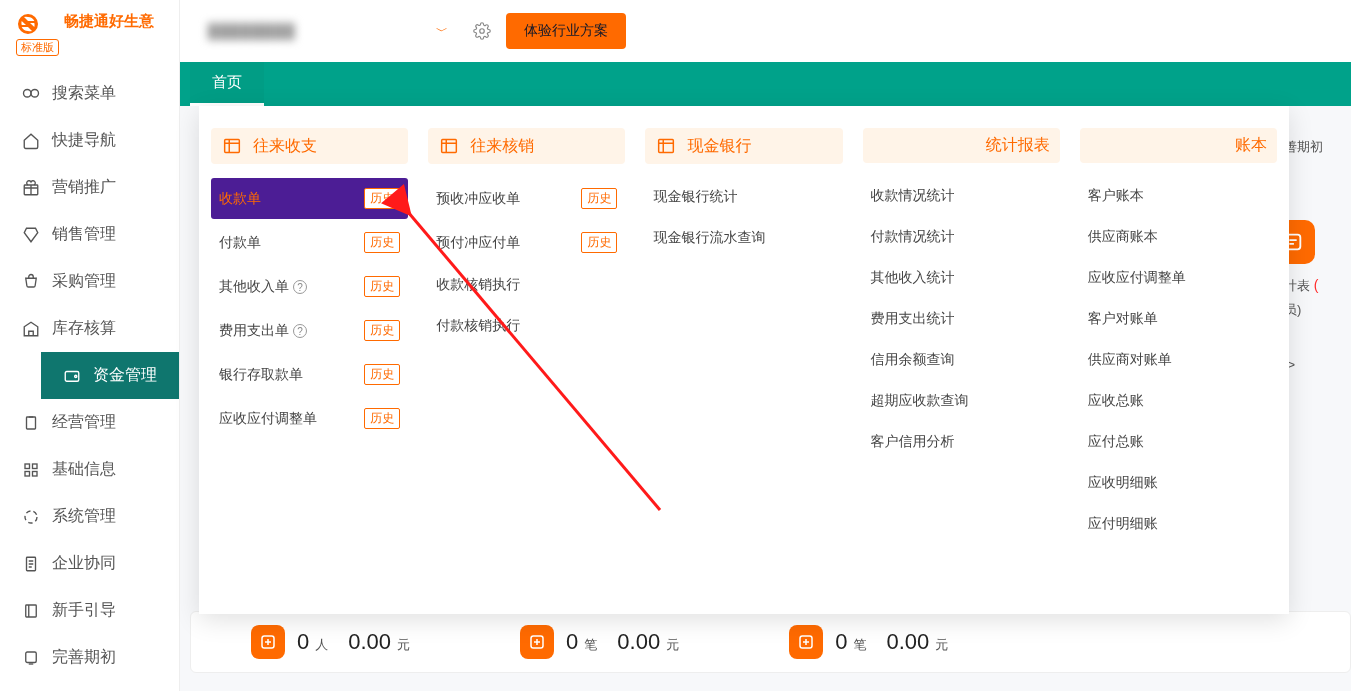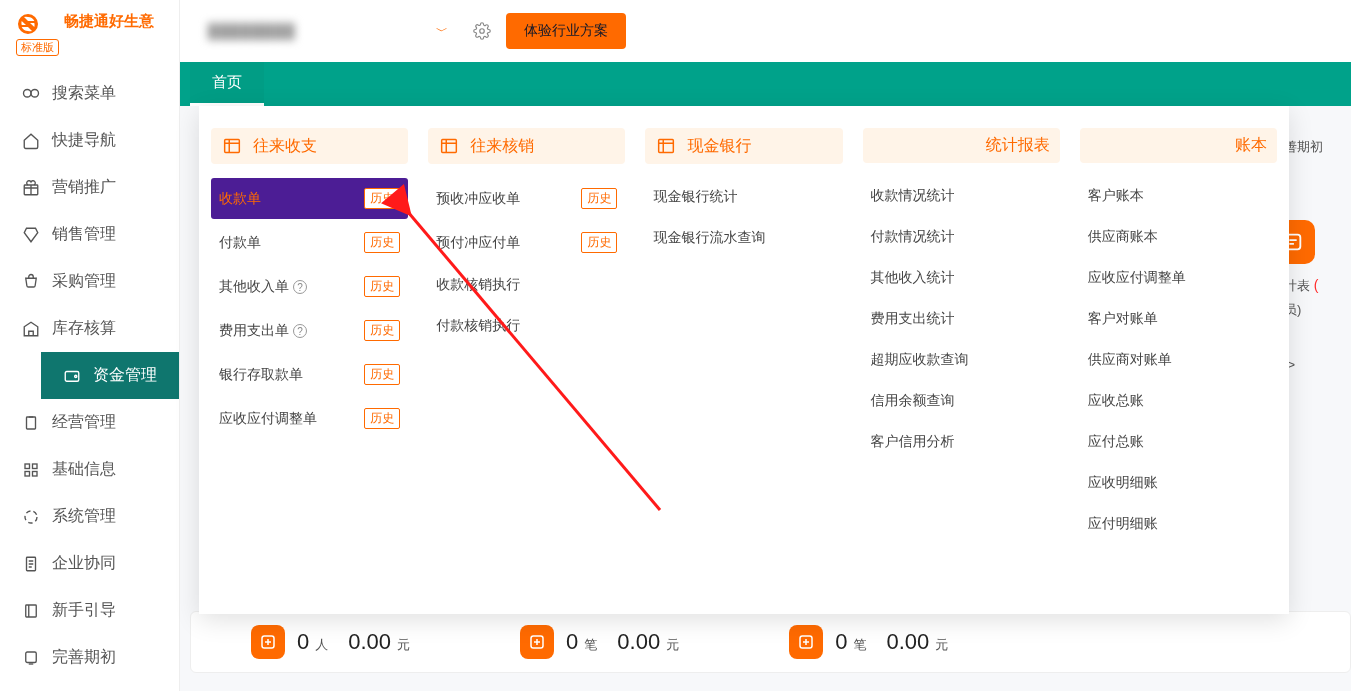--- a/index.html
+++ b/index.html
@@ -531,24 +531,24 @@
             <div class="row">
               <span>付款情况统计</span>
             </div>
             <div class="row">
               <span>其他收入统计</span>
             </div>
             <div class="row">
               <span>费用支出统计</span>
             </div>
             <div class="row">
+              <span>信用余额查询</span>
+            </div>
+            <div class="row">
               <span>超期应收款查询</span>
-            </div>
-            <div class="row">
-              <span>信用余额查询</span>
             </div>
             <div class="row">
               <span>客户信用分析</span>
             </div>
           </div>
         </div>
         <div class="col plain">
           <div class="col-hd">
             <span>账本</span>
           </div>

